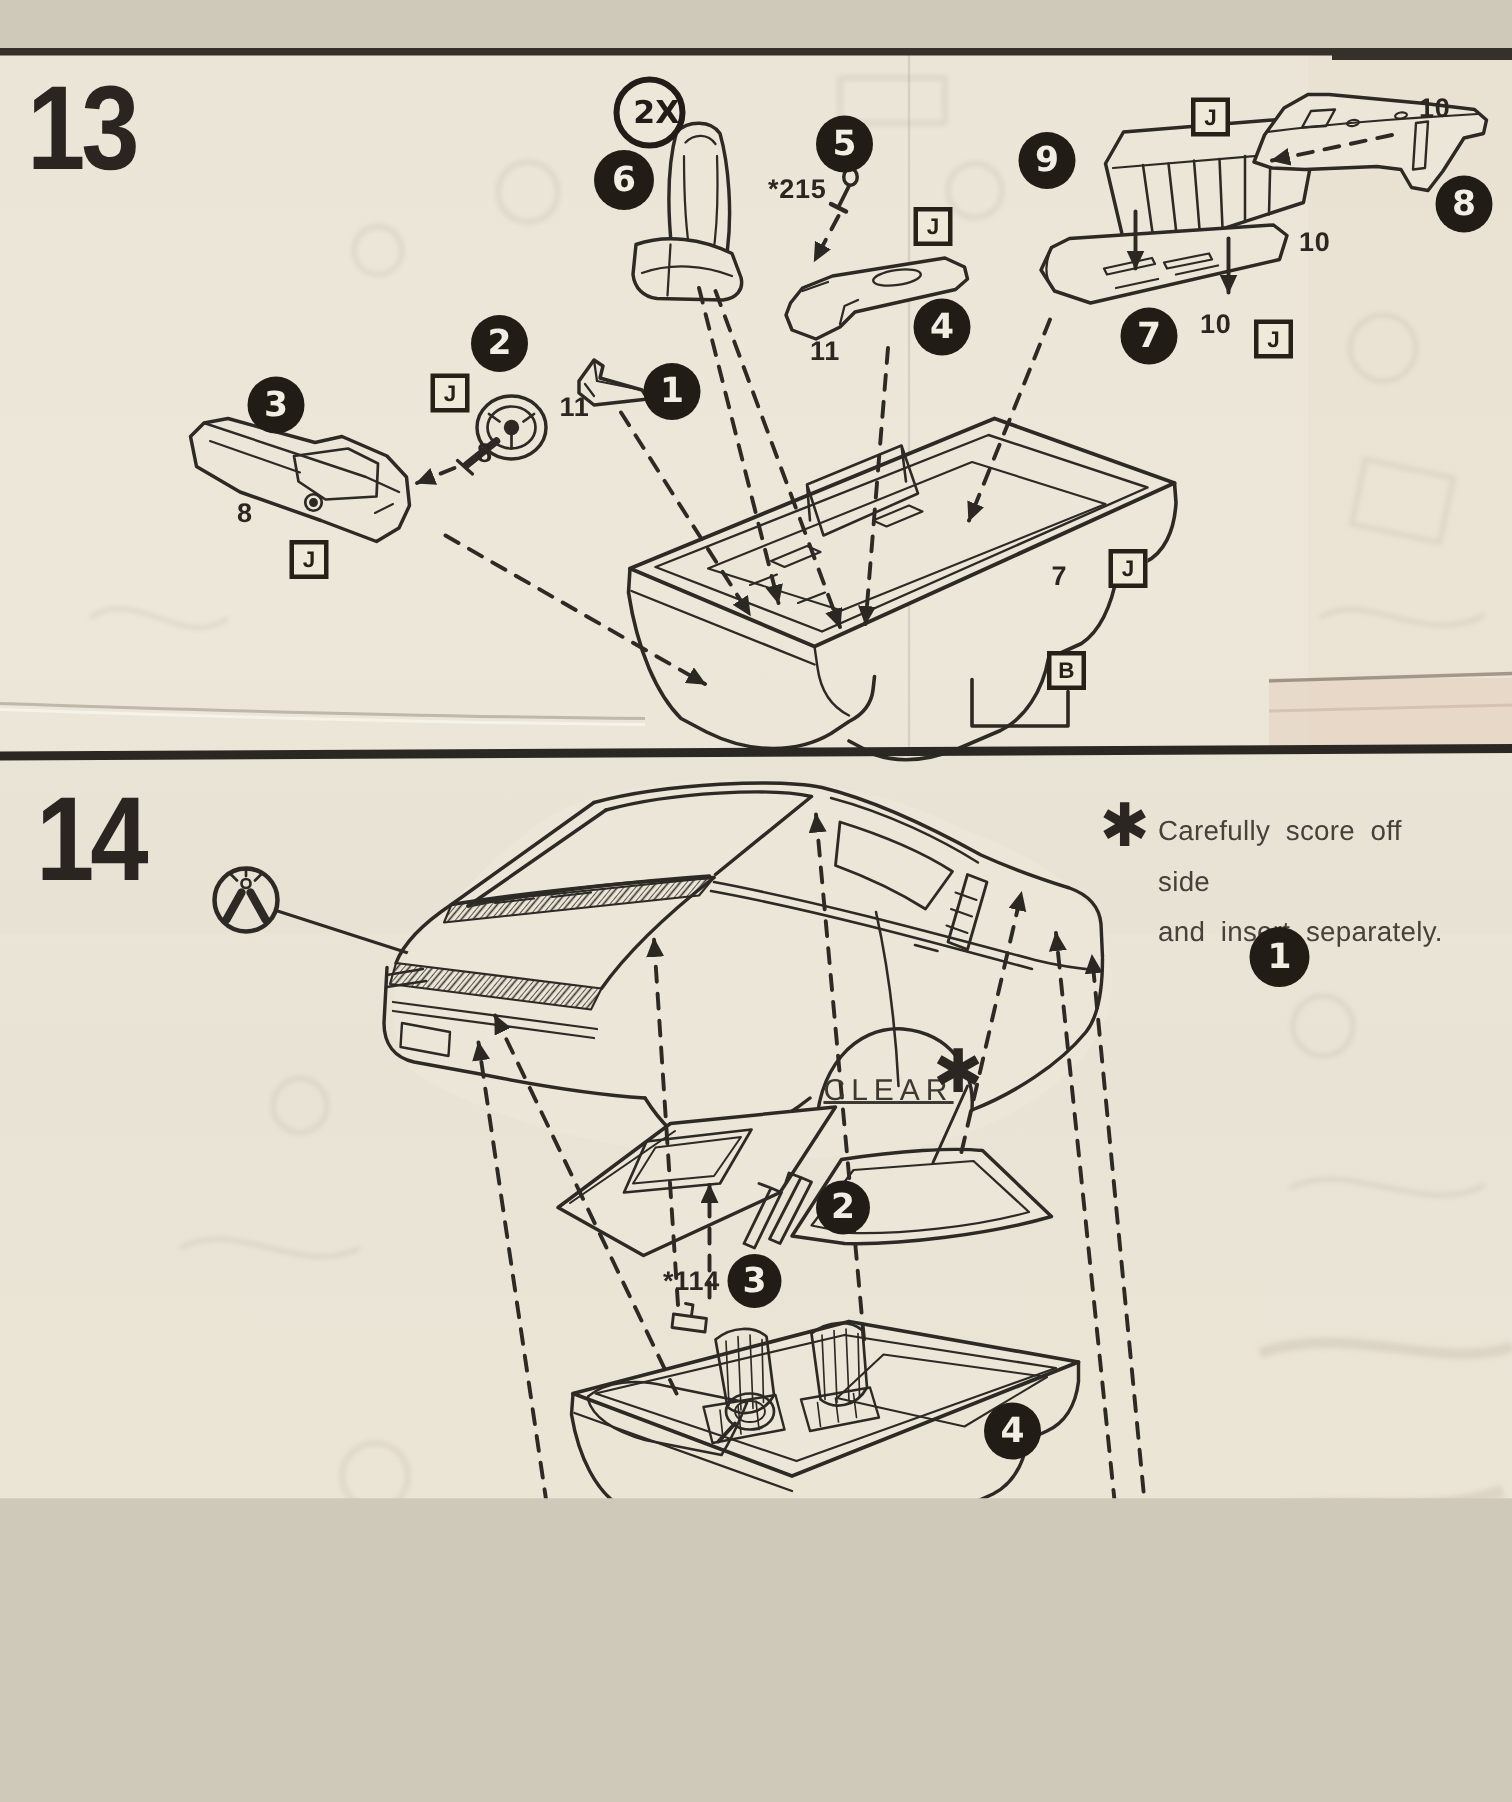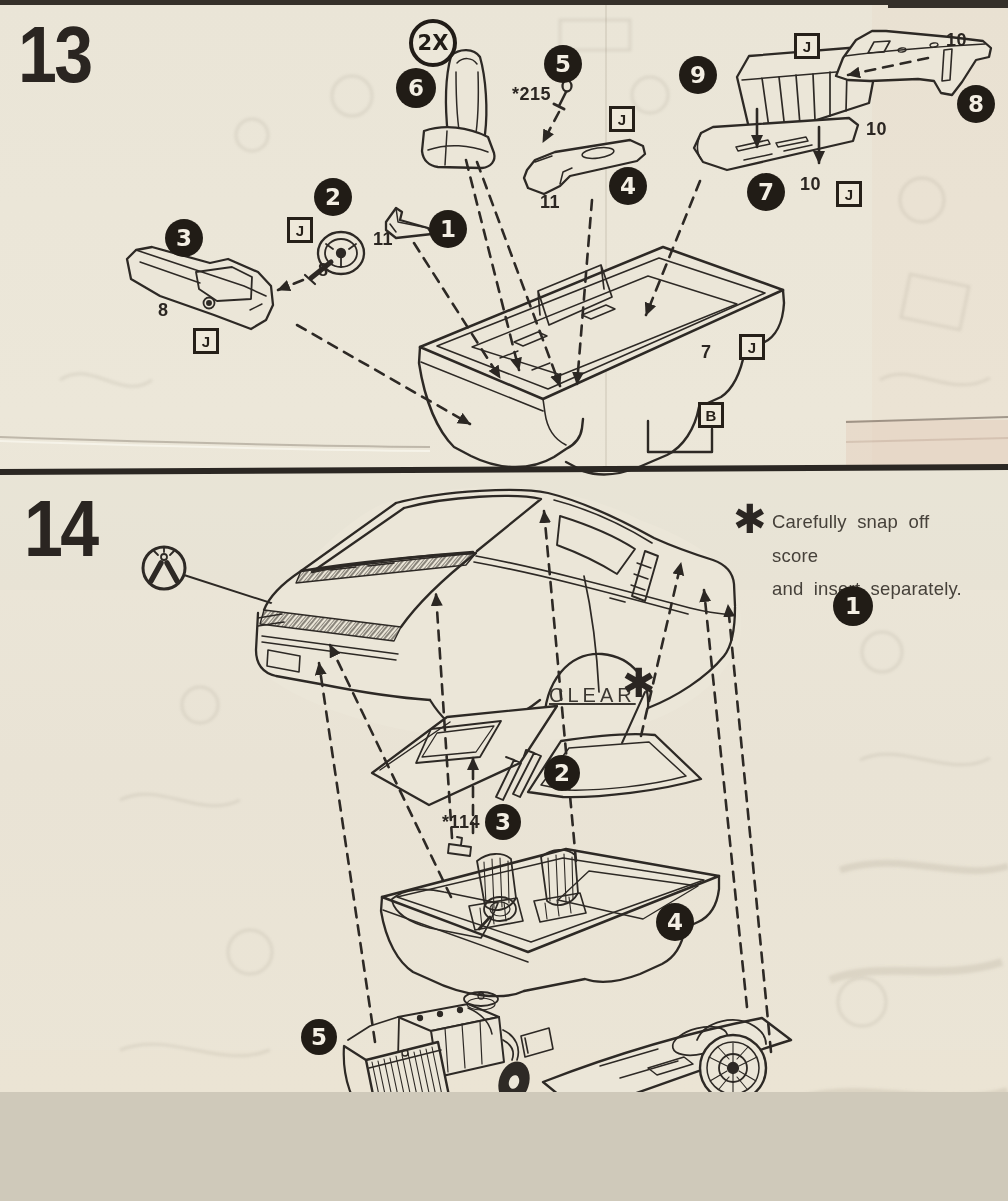--- a/index.html
+++ b/index.html
@@ -1,24 +1,24 @@
 <!DOCTYPE html>
 <html><head>
 <meta charset="utf-8">
 <style>
   html,body{margin:0;padding:0;background:#cfc9ba;}
-  .sheet{position:relative;width:1008px;height:1092px;overflow:hidden;
+  .sheet{position:relative;width:1008px;height:967px;overflow:hidden;
          background:linear-gradient(180deg,#eae5d7 0%,#ece7d9 38%,#e9e3d5 70%,#ebe5d6 100%);
-         font-family:"Liberation Sans",sans-serif;}
+         font-family:"Liberation Sans",sans-serif;margin-top:32px;}
   .abs{position:absolute;}
   .badge{position:absolute;background:#211c16;border-radius:50%;color:#f3eee3;
          display:flex;align-items:center;justify-content:center;
          font:bold 23px "DejaVu Sans",sans-serif;}
   .qty{position:absolute;width:40px;height:40px;border:4px solid #211c17;border-radius:50%;
-       display:flex;align-items:center;justify-content:center;
+       display:flex;align-items:center;justify-content:flex-end;
        font:bold 21px "DejaVu Sans",sans-serif;color:#211c17;background:rgba(236,231,219,.6);}
   .plate{position:absolute;width:20px;height:20px;border:3.5px solid #262019;background:#efe9da;
          display:flex;align-items:center;justify-content:center;
          font:bold 15px "Liberation Sans",sans-serif;color:#262019;}
   .plabel{position:absolute;font:bold 18px "Liberation Sans",sans-serif;color:#2b2622;letter-spacing:.5px;}
   .stepnum{position:absolute;font:bold 76px "Liberation Sans",sans-serif;color:#2a2521;
            transform:scaleX(.92) scaleY(1.05);transform-origin:left top;letter-spacing:-3px;}
   .star{position:absolute;font:bold 40px "DejaVu Sans",sans-serif;color:#2b2622;}
   .note{position:absolute;left:772px;top:505px;width:205px;
         font:18.5px/33.5px "Liberation Sans",sans-serif;color:#46413a;
@@ -387,21 +387,21 @@
   <div class="plabel" style="left:373px;top:229px">11</div>
   <div class="plabel" style="left:540px;top:192px">11</div>
   <div class="plabel" style="left:512px;top:84px">*215</div>
   <div class="plabel" style="left:946px;top:30px">10</div>
   <div class="plabel" style="left:866px;top:119px">10</div>
   <div class="plabel" style="left:800px;top:174px">10</div>
   <div class="plabel" style="left:701px;top:342px">7</div>
 
   <div class="star" style="left:733px;top:496px">✱</div>
   <div class="note">
-    <div>Carefully snap off score</div>
+    <div>Carefully score off side</div>
     <div>and insert separately.</div>
   </div>
   <div class="badge" style="left:833px;top:586px;width:40px;height:40px">
       <span>1</span>
     </div>
 
   <div class="clear">CLEAR</div>
   <div class="star" style="left:622px;top:660px">✱</div>
   <div class="plabel" style="left:442px;top:812px">*114</div>
 

